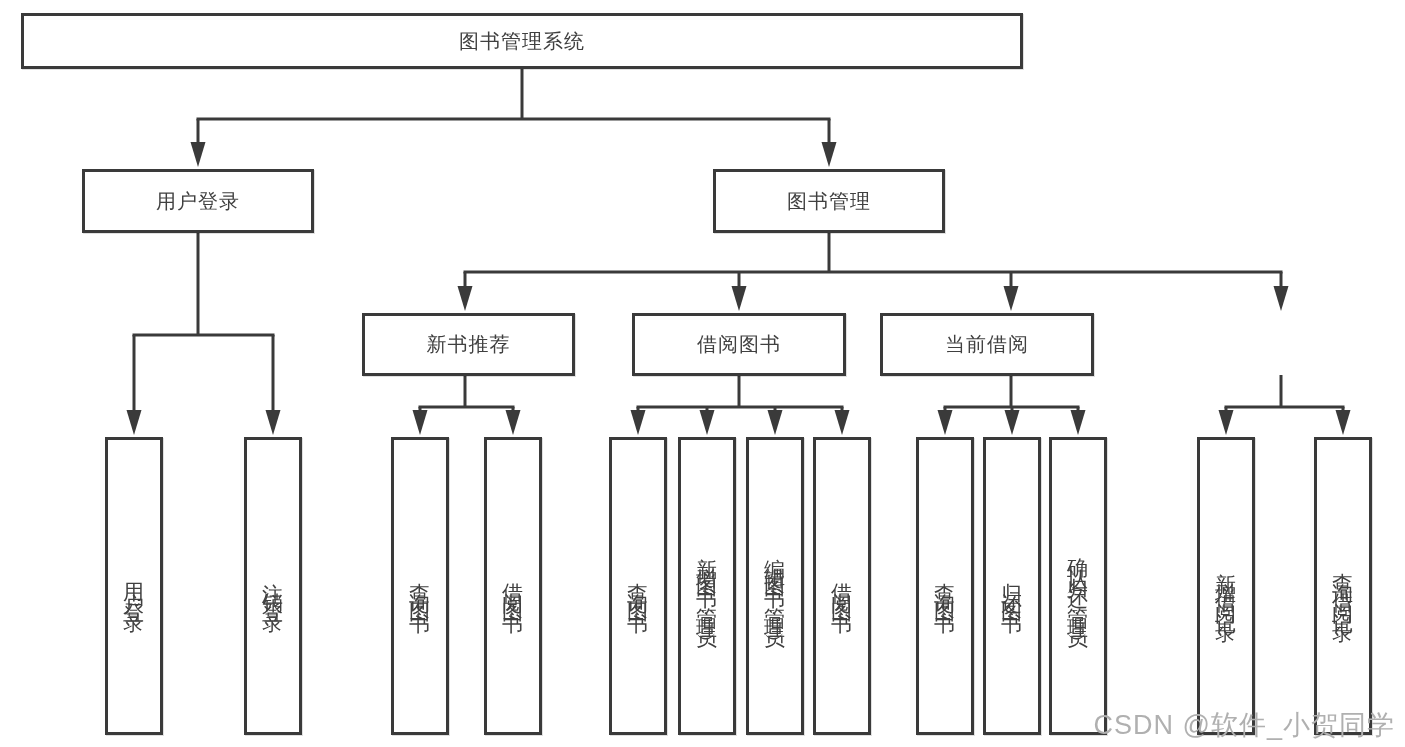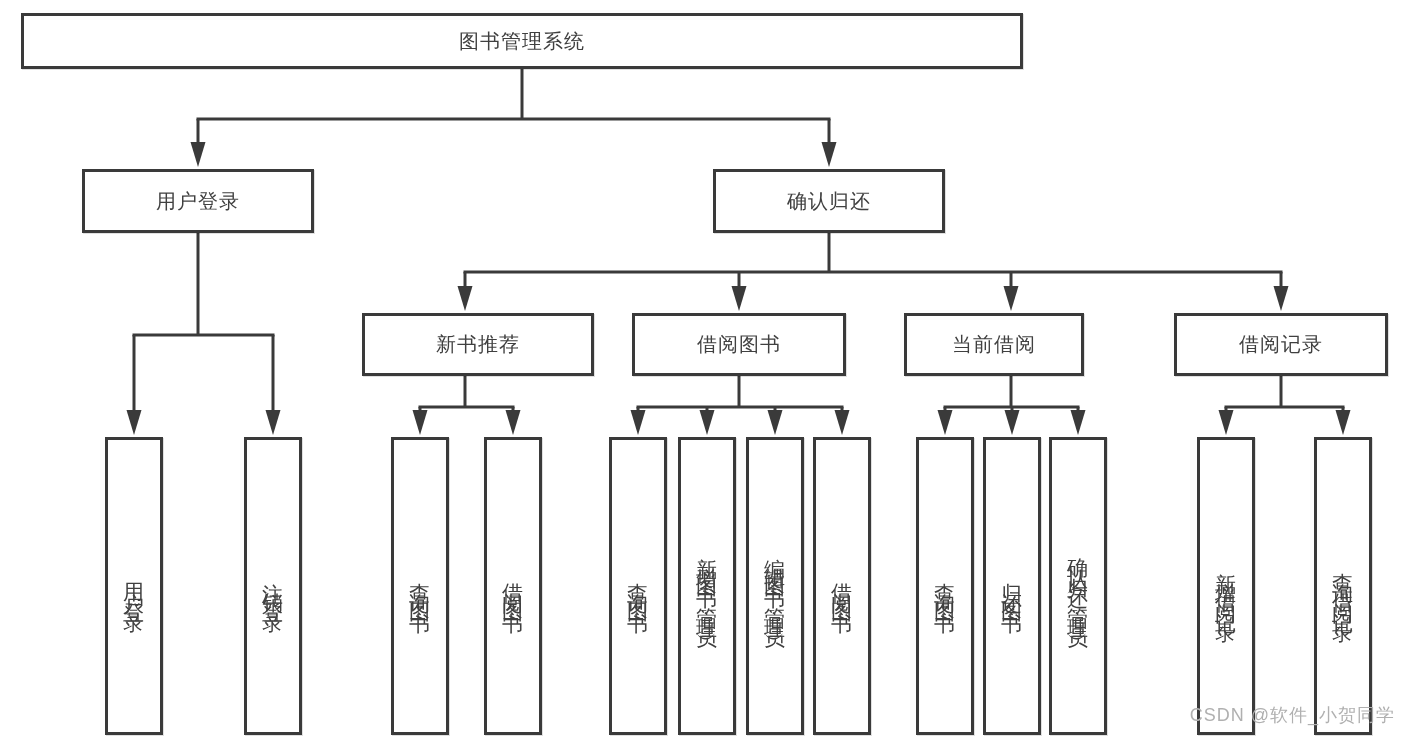--- a/index.html
+++ b/index.html
@@ -36,22 +36,22 @@
     writing-mode: vertical-rl;
     text-orientation: mixed;
     font-size: 21px;
     letter-spacing: 10px;
     line-height: 1;
     white-space: nowrap;
   }
   .watermark {
     position: absolute;
     right: 10px;
-    bottom: 20px;
-    font-size: 18px;
+    bottom: 4px;
+    font-size: 27px;
     color: #b0b0b0;
     letter-spacing: 1px;
     z-index: 5;
     white-space: nowrap;
   }
 </style>
 </head>
 <body>
 
 <div class="canvas">
@@ -126,34 +126,31 @@
   </svg>
 
   <div class="node" style="left:21px; top:13px; width:1002px; height:56px;text-align:right;">
     <span class="h-label">图书管理系统</span>
   </div>
 
   <div class="node" style="left:82px; top:169px; width:232px; height:64px;">
     <span class="h-label">用户登录</span>
   </div>
   <div class="node" style="left:713px; top:169px; width:232px; height:64px;">
-    <span class="h-label">确认归还</span>
+    <span class="h-label">图书管理</span>
   </div>
 
-  <div class="node" style="left:362px; top:313px; width:232px; height:63px;">
+  <div class="node" style="left:362px; top:313px; width:213px; height:63px;">
     <span class="h-label">新书推荐</span>
   </div>
   <div class="node" style="left:632px; top:313px; width:214px; height:63px;">
     <span class="h-label">借阅图书</span>
   </div>
-  <div class="node" style="left:904px; top:313px; width:180px; height:63px;">
+  <div class="node" style="left:880px; top:313px; width:214px; height:63px;">
     <span class="h-label">当前借阅</span>
-  </div>
-  <div class="node" style="left:1174px; top:313px; width:214px; height:63px;">
-    <span class="h-label">借阅记录</span>
   </div>
 
   <div class="node" style="left:105px; top:437px; width:58px; height:298px;">
     <span class="v-label">用户登录</span>
   </div>
   <div class="node" style="left:244px; top:437px; width:58px; height:298px;">
     <span class="v-label">注销登录</span>
   </div>
 
   <div class="node" style="left:391px; top:437px; width:58px; height:298px;">

